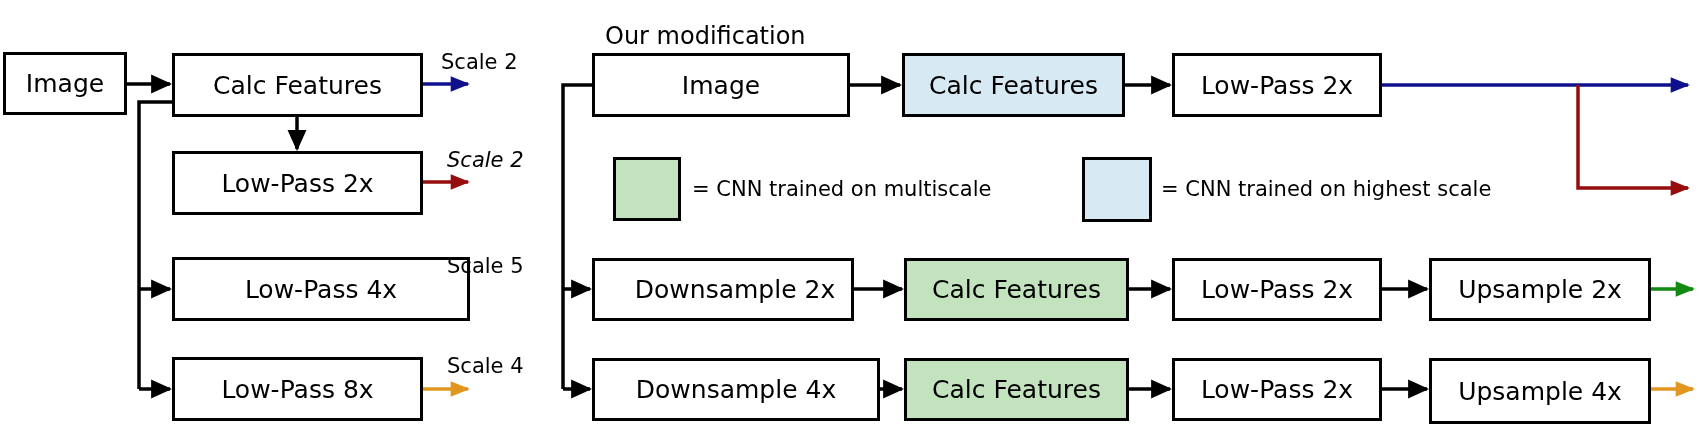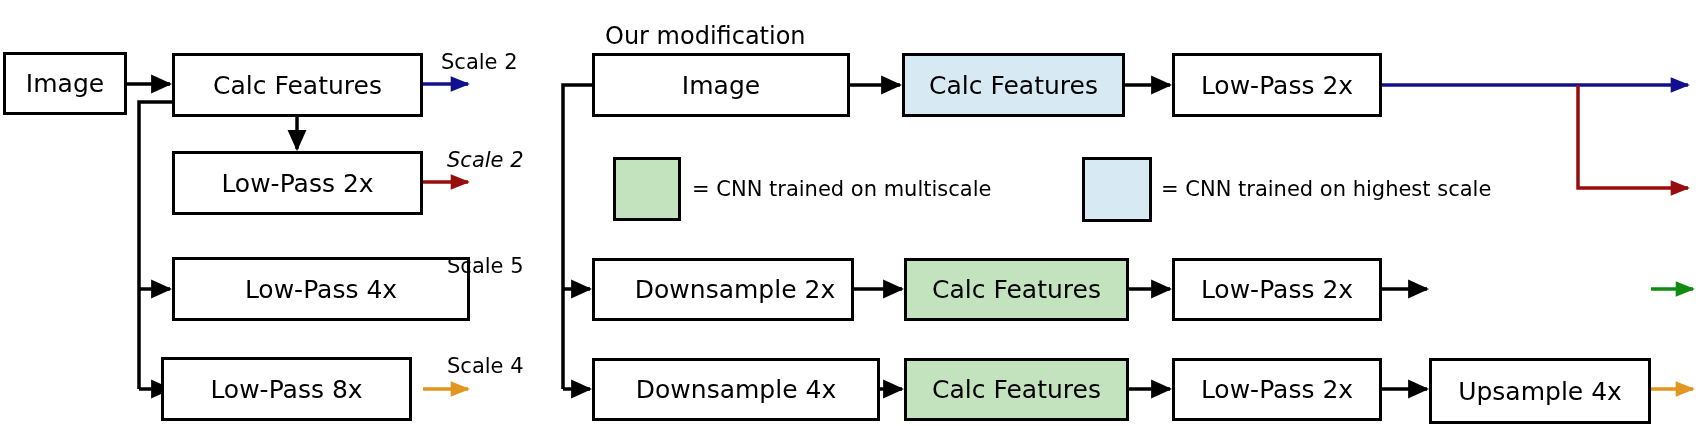--- a/index.html
+++ b/index.html
@@ -98,38 +98,39 @@
     <line x1="1651" y1="289" x2="1693" y2="289" style="stroke:var(--scale3)" stroke-width="3.5" marker-end="url(#mk-s3)"></line>
     <line x1="1651" y1="389" x2="1693" y2="389" style="stroke:var(--scale4)" stroke-width="3.5" marker-end="url(#mk-s4)"></line>
   </svg>
 
   <div class="title" style="left:605px;top:1px;margin-top:21px;">Our modification</div>
 
   <div class="node" style="left:3px;top:52px;width:124px;height:63px;">Image</div>
   <div class="node" style="left:172px;top:53px;width:251px;height:64px;">Calc Features</div>
   <div class="node" style="left:172px;top:151px;width:251px;height:64px;">Low-Pass 2x</div>
   <div class="node" style="left:172px;top:257px;width:298px;height:64px;">Low-Pass 4x</div>
-  <div class="node" style="left:161px;top:357px;width:251px;height:64px;">Low-Pass 8x</div>
+  <div class="node" style="left:172px;top:357px;width:251px;height:64px;">Low-Pass 8x</div>
 
   <div class="scale-label" style="left:441px;top:50px;">Scale 2</div>
   <div class="scale-label" style="left:447px;top:148px;font-style:italic;">Scale 2</div>
   <div class="scale-label" style="left:447px;top:254px;">Scale 5</div>
   <div class="scale-label" style="left:447px;top:354px;">Scale 4</div>
 
   <div class="node" style="left:592px;top:53px;width:258px;height:64px;">Image</div>
   <div class="node blue" style="left:902px;top:53px;width:223px;height:64px;">Calc Features</div>
   <div class="node" style="left:1172px;top:53px;width:210px;height:64px;">Low-Pass 2x</div>
 
   <div class="legend-square" style="left:613px;top:157px;width:68px;height:64px;background:var(--boxGreen);"></div>
   <div class="legend-text" style="left:692px;top:157px;">= CNN trained on multiscale</div>
   <div class="legend-square" style="left:1082px;top:157px;width:70px;height:65px;background:var(--boxBlue);"></div>
   <div class="legend-text" style="left:1161px;top:157px;">= CNN trained on highest scale</div>
 
   <div class="node" style="left:592px;top:258px;width:262px;height:63px;padding-left:24px;">Downsample 2x</div>
   <div class="node green" style="left:904px;top:258px;width:225px;height:63px;">Calc Features</div>
   <div class="node" style="left:1172px;top:258px;width:210px;height:63px;">Low-Pass 2x</div>
+  <div class="node" style="left:1429px;top:258px;width:222px;height:63px;">Upsample 2x</div>
 
   <div class="node" style="left:592px;top:358px;width:288px;height:63px;">Downsample 4x</div>
   <div class="node green" style="left:904px;top:358px;width:225px;height:63px;">Calc Features</div>
   <div class="node" style="left:1172px;top:358px;width:210px;height:63px;">Low-Pass 2x</div>
   <div class="node" style="left:1429px;top:358px;width:222px;height:66px;">Upsample 4x</div>
 
 </div>
 
 </body></html>

